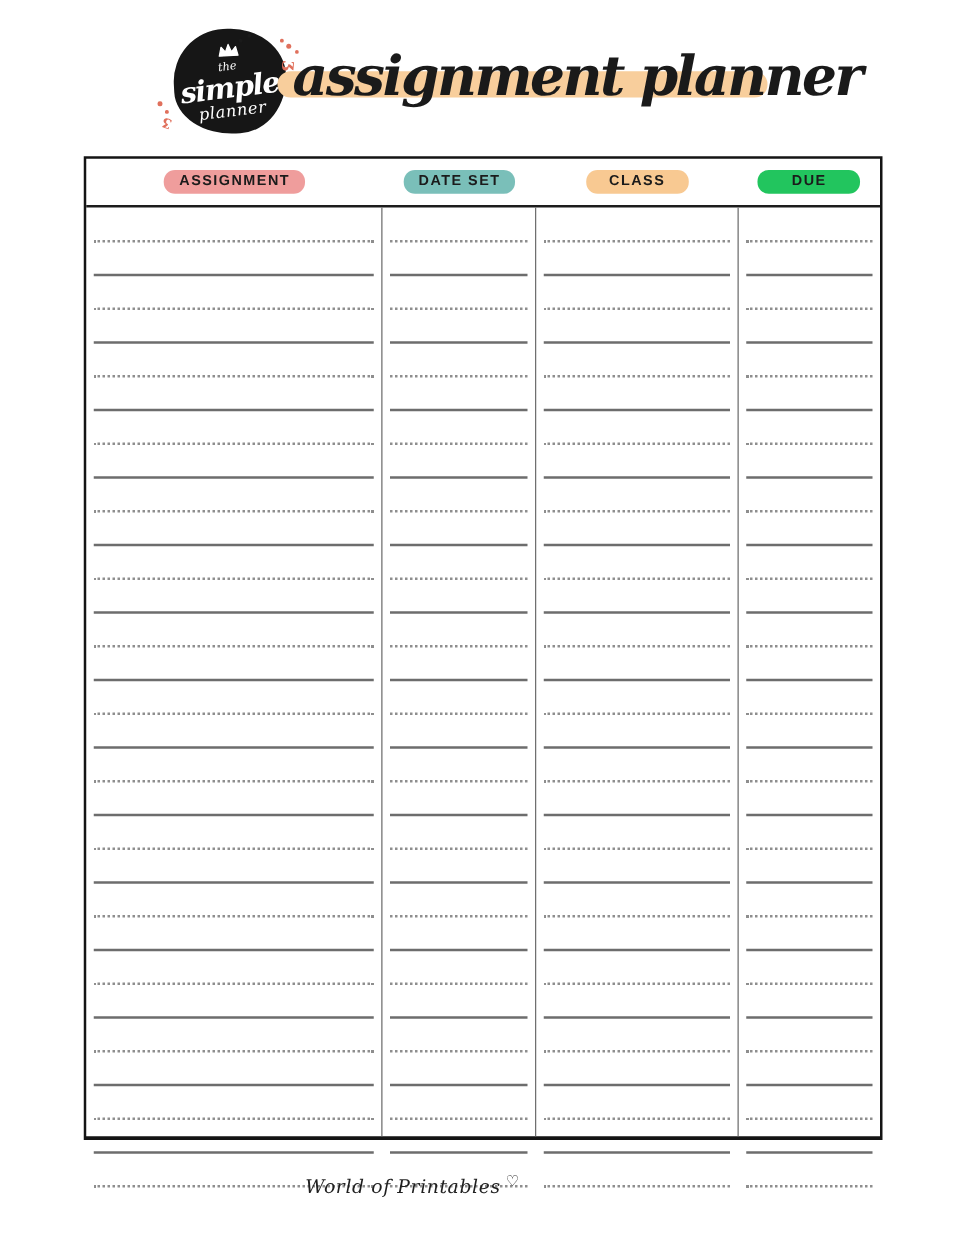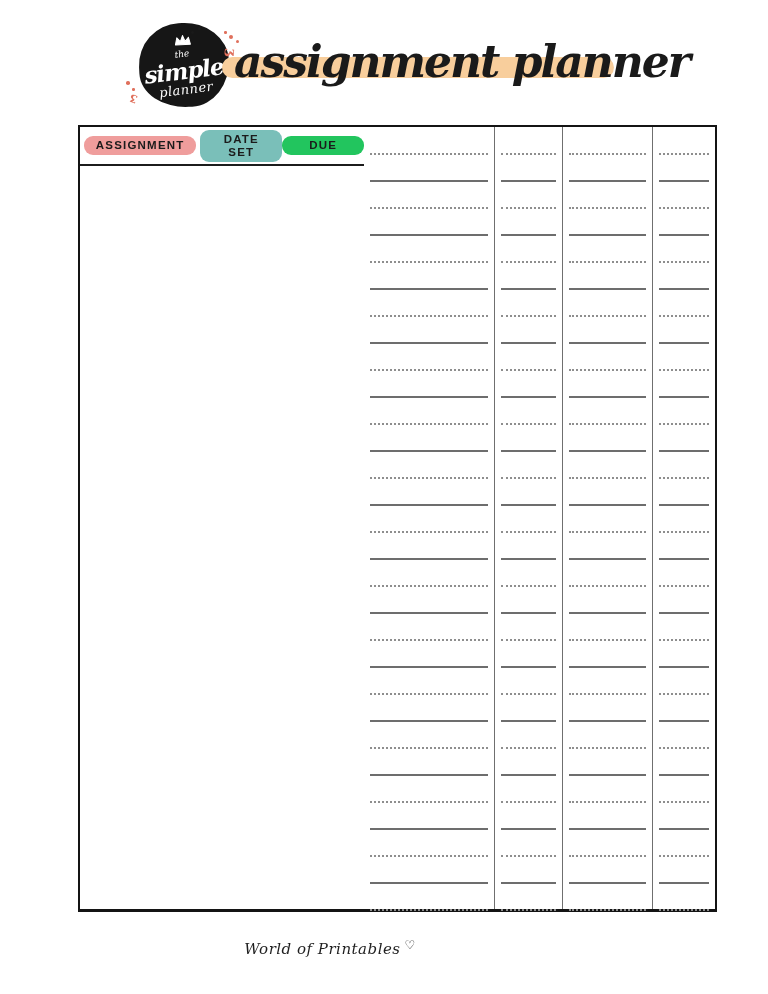--- a/index.html
+++ b/index.html
@@ -35,23 +35,23 @@
     background:var(--highlight,#F8CE9C);border-radius:11px;
   }
   .page-title{
     position:absolute;left:234px;top:36px;width:380px;margin:0;text-align:center;
     font:italic 700 44px/52px "DejaVu Serif",serif;letter-spacing:-2px;
     color:var(--ink,#1a1a1a);white-space:nowrap;
   }
 
   
   .tracker{
-    position:absolute;left:78px;top:125px;width:639px;height:787px;
+    position:absolute;left:67px;top:125px;width:639px;height:787px;
     box-sizing:border-box;border:2.5px solid var(--table-border,#141414);border-bottom-width:3px;
-    display:flex;background:#fff;
+    display:flex;flex-direction:column;background:#fff;
   }
   .thead{
     height:37px;flex:0 0 auto;display:flex;align-items:center;
     border-bottom:2px solid #1c1c1c;
   }
   .hcell{display:flex;align-items:center;justify-content:center;}
   .pill{
     display:inline-block;min-width:58px;text-align:center;
     border-radius:9px;padding:3px 12px;
     font:700 11.5px/13px "Liberation Sans",sans-serif;letter-spacing:1.2px;
@@ -105,20 +105,23 @@
   </div>
 
   <div class="tracker">
     <div class="thead">
         <div class="hcell" style="flex: 239 0 0px;">
           <span class="pill" style="background: rgb(239, 157, 156);">ASSIGNMENT</span>
         </div>
         <div class="hcell" style="flex: 123 0 0px;">
           <span class="pill" style="background: rgb(122, 191, 185); padding-left: 12px;">DATE SET</span>
         </div>
+        <div class="hcell" style="flex: 163 0 0px;">
+          <span class="pill" style="background: rgb(248, 201, 146);">CLASS</span>
+        </div>
         <div class="hcell" style="flex: 114 0 0px;">
           <span class="pill" style="background: #22c55e;">DUE</span>
         </div>
       </div>
     <div class="tbody">
         <div class="bcol" style="flex: 239 0 0px;">
           <div class="rline dotted"></div>
           <div class="rline solid"></div>
           <div class="rline dotted"></div>
           <div class="rline solid"></div>

